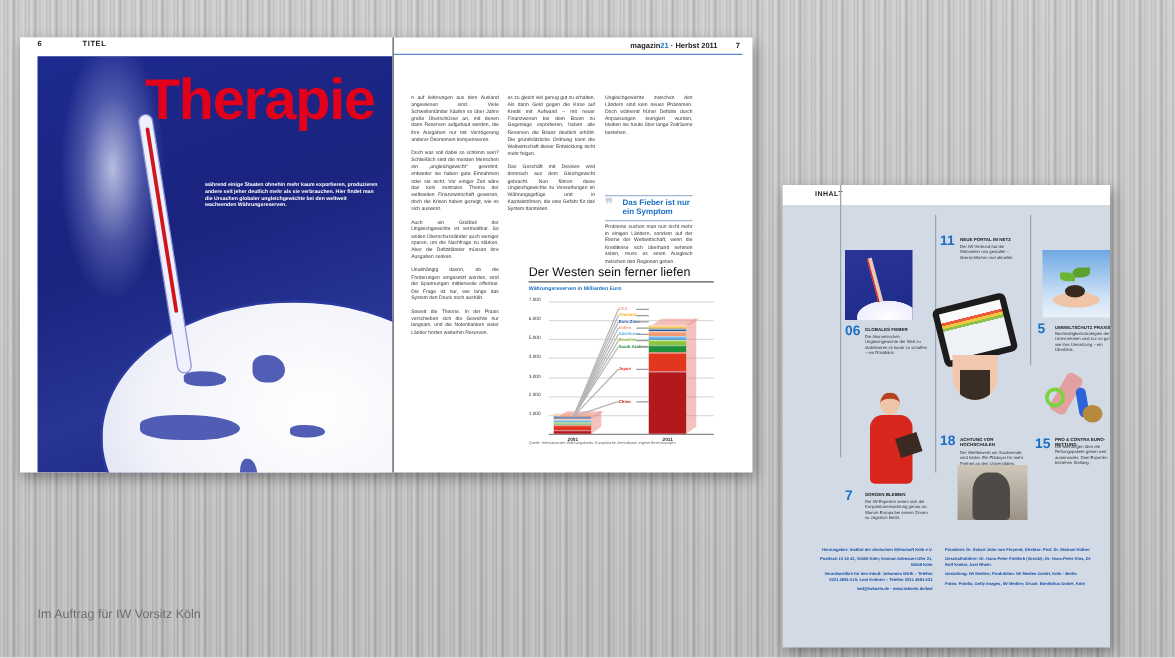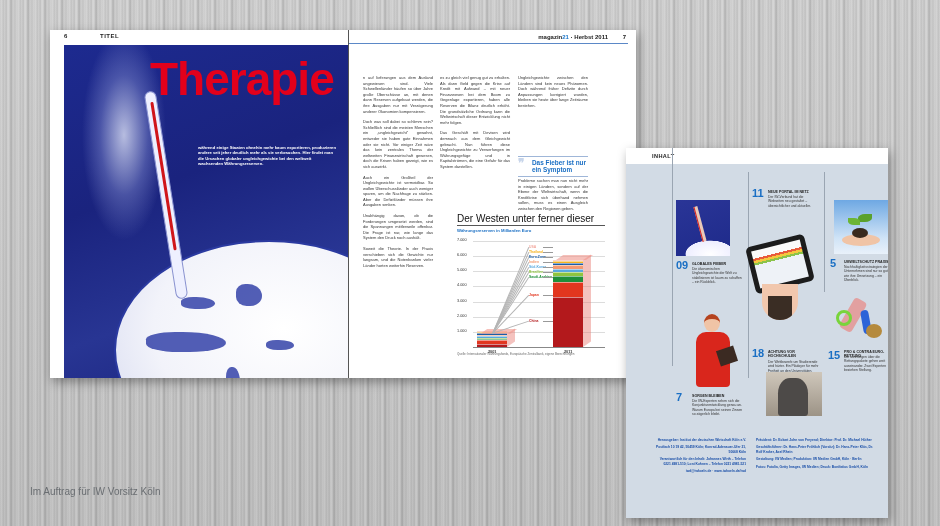--- a/index.html
+++ b/index.html
@@ -11,21 +11,21 @@
       repeating-linear-gradient(90deg,
         #c9c9c9 0px, #d4d4d4 2px, #bdbdbd 3px, #cfcfcf 5px,
         #b8b8b8 6px, #d8d8d8 8px, #c4c4c4 10px, #aaaaaa 11px,
         #cdcdcd 13px, #c0c0c0 15px, #d2d2d2 17px);
   }
   .bgshade { position:absolute; inset:0;
     background: linear-gradient(180deg, rgba(255,255,255,0.05), rgba(0,0,0,0.06)); }
 
   
   .spread { position:absolute; left:16px; top:30px; width:586px; height:348px;
-    background:#fff; box-shadow: 2px 4px 10px rgba(0,0,0,0.35); margin-left: 34px; }
+    background:#fff; box-shadow: 2px 4px 10px rgba(0,0,0,0.35); }
   .page-left { position:absolute; left:0; top:0; width:298px; height:348px; overflow:hidden; }
   .page-right { position:absolute; left:299px; top:0; width:287px; height:348px; }
   .gutter { position:absolute; left:298px; top:0; width:1px; height:348px; background:#555; }
   .running-head { position:absolute; top:0; left:0; right:0; height:14px; background:#fff; }
   .pgnum-l { position:absolute; left:14px; top:3px; font-size:6px; font-weight:bold; color:#222; }
   .section-l { position:absolute; left:50px; top:3px; font-size:6px; font-weight:bold; color:#222; letter-spacing:0.5px; }
 
   .illustration { position:absolute; left:14px; top:15px; width:284px; height:333px;
     background:
       radial-gradient(ellipse 140px 90px at 190px 320px, #ffffff 0%, #f4f5fb 60%, rgba(255,255,255,0) 62%),
@@ -152,21 +152,21 @@
     </div>
     <div class="pullquote">
       <span class="pq-mark">❞</span>
       <span class="pq-text">Das Fieber ist nur ein Symptom</span>
     </div>
     <div class="col col3b">
       <p>Probleme suchen man nun nicht mehr in einigen Ländern, sondern auf der Ebene der Weltwirtschaft, wenn die Kreditkrise sich überhand nehmen sollen, muss es einen Ausgleich zwischen den Regionen geben.</p>
     </div>
 
     <div class="chart">
-      <div class="chart-title">Der Westen unter ferner dieser</div>
+      <div class="chart-title">Der Westen sein ferner liefen</div>
       <div class="chart-rule"></div>
       <div class="chart-sub">Währungsreserven in Milliarden Euro</div>
       <div class="plot" id="plot">
           <div class="gridline" style="top: 90.8571px;"></div>
           <div class="ytick" style="top: 87.8571px;">1.000</div>
           <div class="gridline" style="top: 75.7143px;"></div>
           <div class="ytick" style="top: 72.7143px;">2.000</div>
           <div class="gridline" style="top: 60.5714px;"></div>
           <div class="ytick" style="top: 57.5714px;">3.000</div>
           <div class="gridline" style="top: 45.4286px;"></div>
@@ -243,21 +243,21 @@
   <div class="toc-head">
     <span class="toc-title">INHALT</span>
   </div>
   <div class="toc-vline"></div>
   <div class="toc-vline2"></div>
   <div class="toc-vline3"></div>
 
   <div class="thumb" style="left:50px;top:52px;width:54px;height:56px;background:radial-gradient(ellipse 40px 22px at 34px 54px,#fff 0%,#eef 60%,rgba(255,255,255,0) 62%),linear-gradient(160deg,#2a3597,#1e2a8a);">
     <div style="position:absolute;left:22px;top:6px;width:4px;height:36px;background:#e9c9b8;transform:rotate(-15deg);border-left:1.5px solid #d62020;"></div>
   </div>
-  <span class="entry-num" style="left:50px;top:112px;">09</span>
+  <span class="entry-num" style="left:50px;top:112px;">06</span>
   <span class="entry-head" style="left:66px;top:114px;width:50px;">Globales Fieber</span>
   <span class="entry-body" style="left:66px;top:119px;width:52px;">Die ökonomischen Ungleichgewichte der Welt zu stabilisieren ist kaum zu schaffen – ein Rückblick.</span>
 
   <div class="thumb" style="left:62px;top:162px;width:52px;height:80px;">
     <div style="position:absolute;left:16px;top:4px;width:16px;height:18px;border-radius:50%;background:#f0c4a6;border-top:5px solid #b5431f;"></div>
     <div style="position:absolute;left:8px;top:22px;width:34px;height:55px;background:#d9261c;border-radius:10px 10px 4px 4px;"></div>
     <div style="position:absolute;left:30px;top:38px;width:18px;height:16px;background:#3b2a22;transform:rotate(-18deg);"></div>
   </div>
   <span class="entry-num" style="left:50px;top:244px;">7</span>
   <span class="entry-head" style="left:66px;top:246px;width:52px;">Sorgen bleiben</span>

